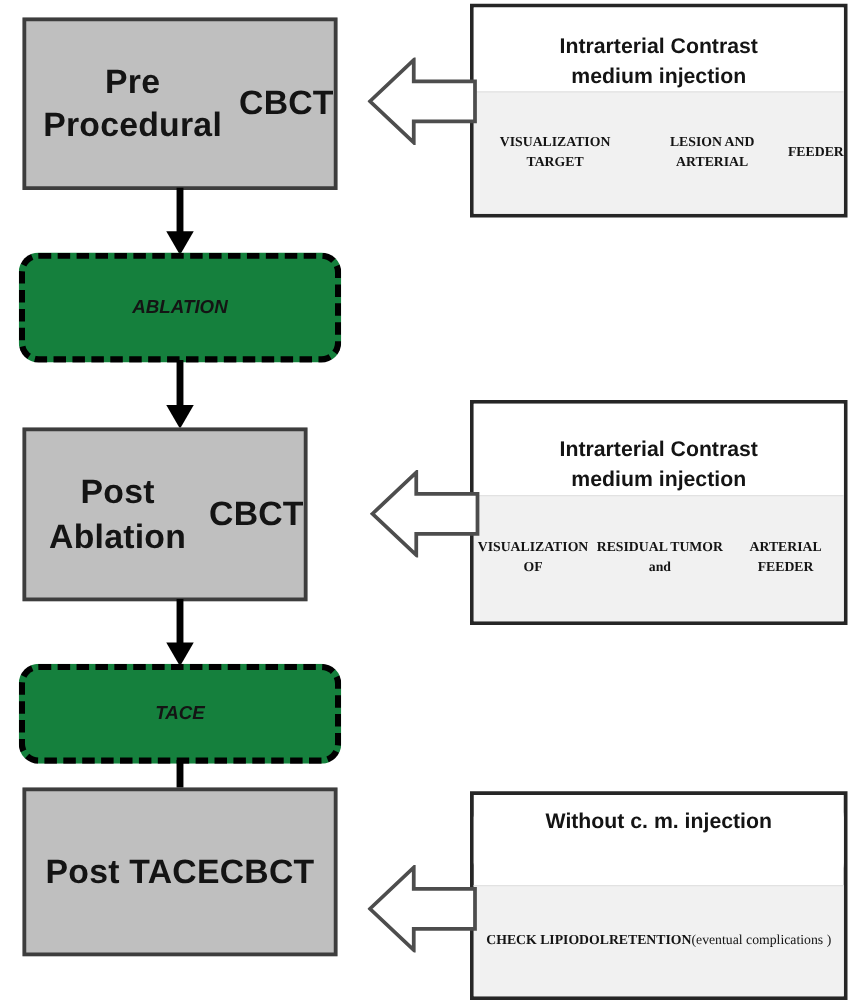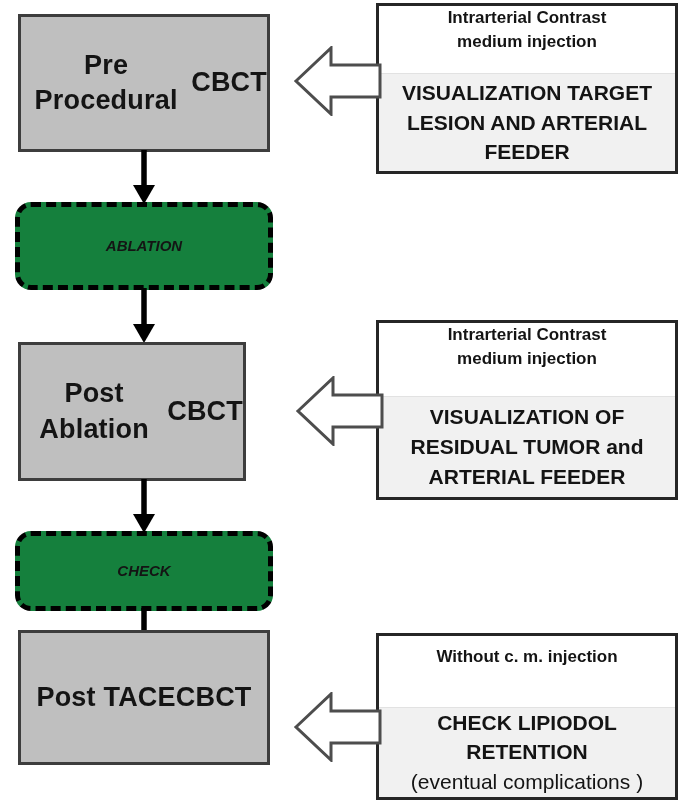--- a/index.html
+++ b/index.html
@@ -26,30 +26,31 @@
     border-radius:16px;
     font-size:15px;font-style:italic;line-height:1.55;
   }
   .ln{display:block;}
   .note{
     position:absolute;background:#ffffff;
     border:3px solid var(--note-border,#262626);
     display:flex;flex-direction:column;
   }
   .note-header{
-    display:flex;flex-direction:column;justify-content:flex-start;align-items:center;
+    display:flex;flex-direction:column;justify-content:flex-end;align-items:center;
     text-align:center;font-weight:bold;font-size:17px;line-height:1.42;
     background:#ffffff;
   }
   .note-header.top-align{justify-content:flex-start;padding-top:9px;border-radius:18px;}
   .note-body{
     flex:1;background:var(--note-body-fill,#f1f1f1);
-    display:flex;flex-direction:column;justify-content:center;align-items:center;
-    text-align:center;font-weight:bold;font-size:21px;line-height:1.42;
+    display:flex;justify-content:center;align-items:center;
+    text-align:center;font-weight:bold;font-size:11px;line-height:1.42;
     border-top:1px solid #e2e2e2;
+    font-family:Liberation Serif, serif;
   }
   .normal{font-weight:normal;}
   svg.varrow,svg.blockarrow{position:absolute;display:block;}
 </style>
 </head>
 <body>
 
 <div class="canvas">
 
   <div class="step solid" style="left:18px;top:14px;width:252px;height:138px">
@@ -75,21 +76,21 @@
     <span class="ln">Post Ablation</span>
     <span class="ln">CBCT</span>
   </div>
 
   <svg class="varrow" style="left:130px;top:479px" width="28" height="54" viewBox="0 0 28 54">
     <line x1="14" y1="0" x2="14" y2="37" stroke="#000000" stroke-width="5.5"></line>
     <polygon points="3,35 25,35 14,54" fill="#000000"></polygon>
   </svg>
 
   <div class="step dashed" style="left:15px;top:531px;width:258px;height:80px">
-    <span class="ln">CHECK</span>
+    <span class="ln">TACE</span>
   </div>
 
   <svg class="varrow" style="left:130px;top:608px" width="28" height="55" viewBox="0 0 28 55">
     <line x1="14" y1="0" x2="14" y2="38" stroke="#000000" stroke-width="5.5"></line>
     <polygon points="3,36 25,36 14,55" fill="#000000"></polygon>
   </svg>
 
   <div class="step solid" style="left:18px;top:630px;width:252px;height:135px">
     <span class="ln">Post TACE</span>
     <span class="ln">CBCT</span>

